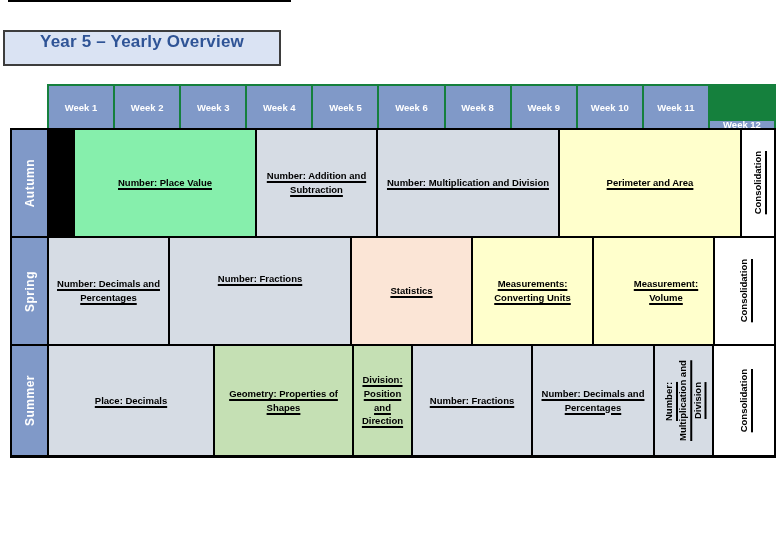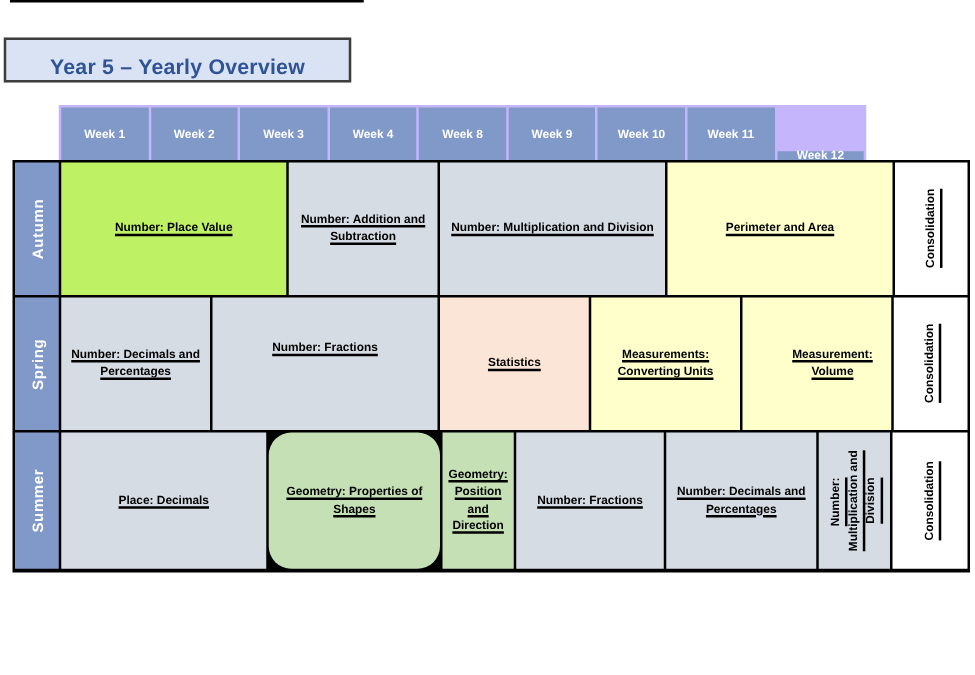--- a/index.html
+++ b/index.html
@@ -3,26 +3,26 @@
 <meta charset="utf-8">
 <style>
   html,body { margin:0; padding:0; background:#ffffff; }
   .page {
     position:relative; width:780px; height:540px; background:#ffffff;
     font-family:"Liberation Sans", sans-serif; overflow:hidden;
   }
   .top-line { position:absolute; left:8px; top:0; width:283px; height:2px; background:#000; }
   .title-box {
     position:absolute; left:3px; top:30px; width:274px; height:32px;
-    border:2px solid #3d3d3d; display:flex; align-items:flex-end; justify-content:center;
+    border:2px solid #3d3d3d; display:flex; align-items:flex-start; justify-content:center;
     font-weight:bold; font-size:17px; letter-spacing:0.2px;
   }
   .header-grid {
-    position:absolute; left:47px; top:84px; width:646px; height:46px;
-    background:#c4b5fd; display:flex; gap:2px; padding:2px; box-sizing:border-box;
+    position:absolute; left:47px; top:84px; width:729px; height:46px;
+    background:#15803d; display:flex; gap:2px; padding:2px; box-sizing:border-box;
   }
   .hcell {
     flex:1; display:flex; align-items:center; justify-content:center;
     color:#ffffff; font-weight:bold; font-size:9.5px; white-space:nowrap;
   }
   .body-grid {
     position:absolute; left:10px; top:128px; width:766px;
     background:#000; box-sizing:border-box; padding:2px 2px 3px 2px;
     display:flex; flex-direction:column; gap:2px;
   }
@@ -53,32 +53,34 @@
 <div class="page">
   <div class="top-line"></div>
   <div class="title-box" style="background: rgb(218, 227, 243); color: rgb(47, 84, 150);">
     <span>Year 5 – Yearly Overview</span>
   </div>
   <div class="header-grid">
       <div class="hcell" style="background: rgb(128, 153, 200);">Week 1</div>
       <div class="hcell" style="background: rgb(128, 153, 200);">Week 2</div>
       <div class="hcell" style="background: rgb(128, 153, 200);">Week 3</div>
       <div class="hcell" style="background: rgb(128, 153, 200);">Week 4</div>
+      <div class="hcell" style="background: rgb(128, 153, 200);">Week 5</div>
+      <div class="hcell" style="background: rgb(128, 153, 200);">Week 6</div>
       <div class="hcell" style="background: rgb(128, 153, 200);">Week 8</div>
       <div class="hcell" style="background: rgb(128, 153, 200);">Week 9</div>
       <div class="hcell" style="background: rgb(128, 153, 200);">Week 10</div>
       <div class="hcell" style="background: rgb(128, 153, 200);">Week 11</div>
       <div class="hcell" style="background: rgb(128, 153, 200); margin-top: 35px;">Week 12</div>
     </div>
   <div class="body-grid">
       <div class="row" style="height: 106px;">
         <div class="season-cell" style="background: rgb(128, 153, 200);">
           <span class="vlabel">Autumn</span>
         </div>
-        <div class="cell" style="width: 180px; flex: 0 0 180px; background: #bef264;">
+        <div class="cell" style="width: 180px; flex: 0 0 180px; background: #86efac; margin-left: 26px;">
           <span class="txt">Number: Place Value</span>
         </div>
         <div class="cell" style="width: 119px; flex: 0 0 119px; background: rgb(214, 220, 228);">
           <span class="txt">Number: Addition and Subtraction</span>
         </div>
         <div class="cell" style="width: 180px; flex: 0 0 180px; background: rgb(214, 220, 228);">
           <span class="txt">Number: Multiplication and Division</span>
         </div>
         <div class="cell" style="width: 180px; flex: 0 0 180px; background: rgb(255, 255, 204);">
           <span class="txt">Perimeter and Area</span>
@@ -110,25 +112,25 @@
           <span class="vtxt">Consolidation</span>
         </div>
       </div>
       <div class="row" style="height: 109px;">
         <div class="season-cell" style="background: rgb(128, 153, 200);">
           <span class="vlabel">Summer</span>
         </div>
         <div class="cell" style="width: 164px; flex: 0 0 164px; background: rgb(214, 220, 228);">
           <span class="txt">Place: Decimals</span>
         </div>
-        <div class="cell" style="width: 137px; flex: 0 0 137px; background: rgb(197, 224, 180); border-radius: 18px;">
+        <div class="cell" style="width: 137px; flex: 0 0 137px; background: rgb(197, 224, 180);">
           <span class="txt">Geometry: Properties of Shapes</span>
         </div>
         <div class="cell" style="width: 57px; flex: 0 0 57px; background: rgb(197, 224, 180);">
-          <span class="txt">Geometry: Position and Direction</span>
+          <span class="txt">Division: Position and Direction</span>
         </div>
         <div class="cell" style="width: 118px; flex: 0 0 118px; background: rgb(214, 220, 228);">
           <span class="txt">Number: Fractions</span>
         </div>
         <div class="cell" style="width: 120px; flex: 0 0 120px; background: rgb(214, 220, 228);">
           <span class="txt">Number: Decimals and Percentages</span>
         </div>
         <div class="cell" style="width: 57px; flex: 0 0 57px; background: rgb(214, 220, 228);">
           <span class="vtxt vwrap">Number: Multiplication and Division</span>
         </div>

